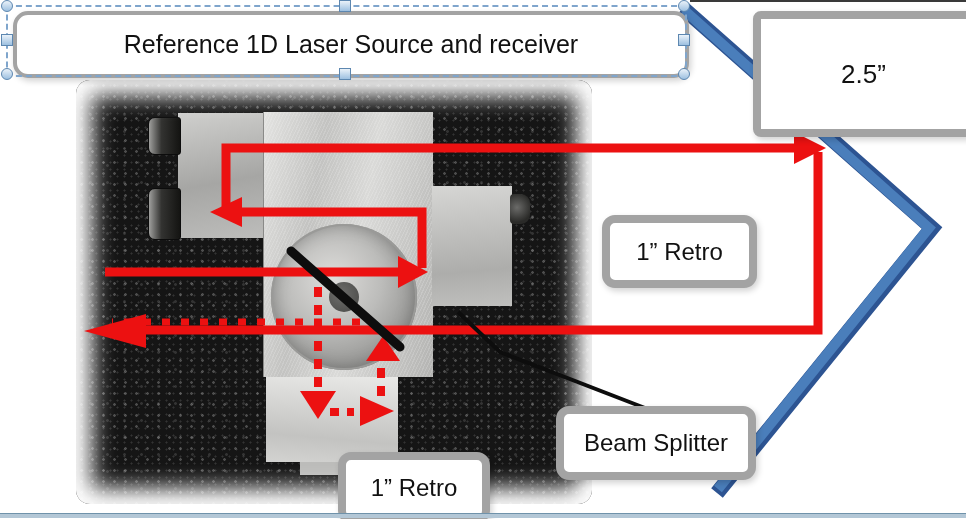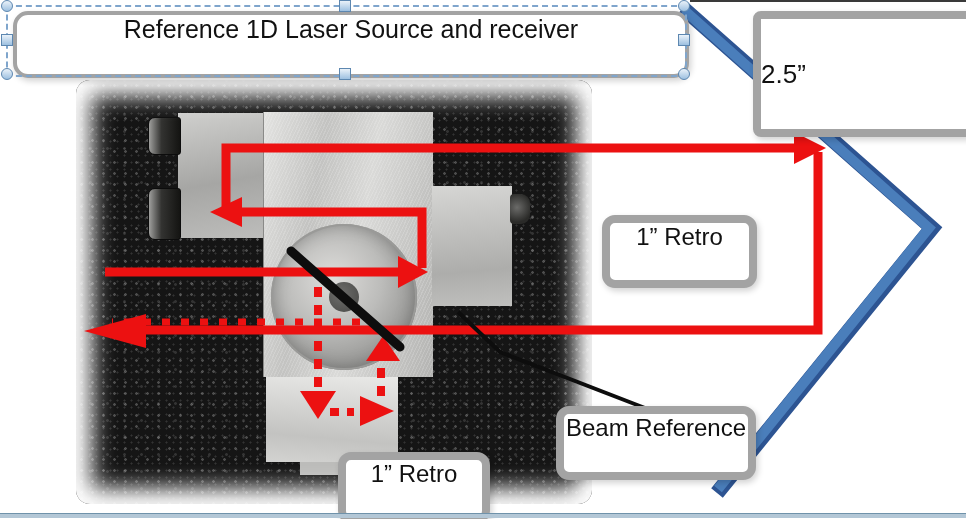--- a/index.html
+++ b/index.html
@@ -50,21 +50,21 @@
   .disc{left:195px;top:144px;width:146px;height:146px;border-radius:50%;
     background:radial-gradient(circle at 42% 38%,#dedddb 0%,#bcbcba 40%,#989896 70%,#8b8b89 85%,#a1a19f 100%);
     box-shadow:inset 0 0 0 2px #9a9a98, inset 0 0 18px rgba(0,0,0,0.28);}
   .hub{left:253px;top:202px;width:30px;height:30px;border-radius:50%;
     background:radial-gradient(circle at 40% 40%,#6e6e6c,#474745);}
   
   .overlay{position:absolute;left:0;top:0;z-index:2;pointer-events:none;}
   
   .callout{
     position:absolute;background:#fff;border:8px solid #a3a3a3;border-radius:13px;
-    display:flex;align-items:flex-start;justify-content:center;text-align:center;
+    display:flex;align-items:center;justify-content:center;text-align:center;
     font-size:24px;z-index:3;box-shadow:2px 3px 6px rgba(0,0,0,0.18);
   }
   .title-box{left:13px;top:11px;width:668px;height:59px;border-width:4px;border-radius:15px;font-size:25px;}
   .retroreflect-box{left:753px;top:11px;width:205px;height:110px;border-radius:8px;
     flex-direction:column;font-size:26px;line-height:43px;}
   .retro-mid-box{left:602px;top:215px;width:139px;height:57px;}
   .beam-splitter-box{left:556px;top:406px;width:184px;height:58px;}
   .retro-bottom-box{left:338px;top:452px;width:136px;height:56px;}
   
   .sel-rect{position:absolute;left:6px;top:5px;width:677px;height:68px;
@@ -129,21 +129,21 @@
 
   <div class="callout retroreflect-box">
     <span>2.5”</span>
   </div>
 
   <div class="callout retro-mid-box">
     <span>1” Retro</span>
   </div>
 
   <div class="callout beam-splitter-box">
-    <span>Beam Reference</span>
+    <span>Beam Splitter</span>
   </div>
 
   <div class="callout retro-bottom-box">
     <span>1” Retro</span>
   </div>
 
   <div class="sel-rect"></div>
   <div class="handle round" style="left:1px;top:0;"></div>
   <div class="handle" style="left:339px;top:0;"></div>
   <div class="handle round" style="left:678px;top:0;"></div>

